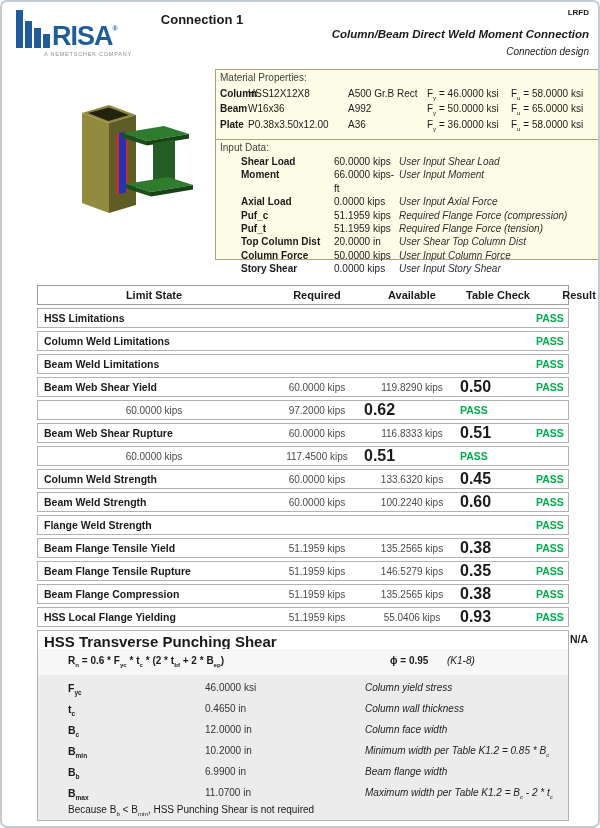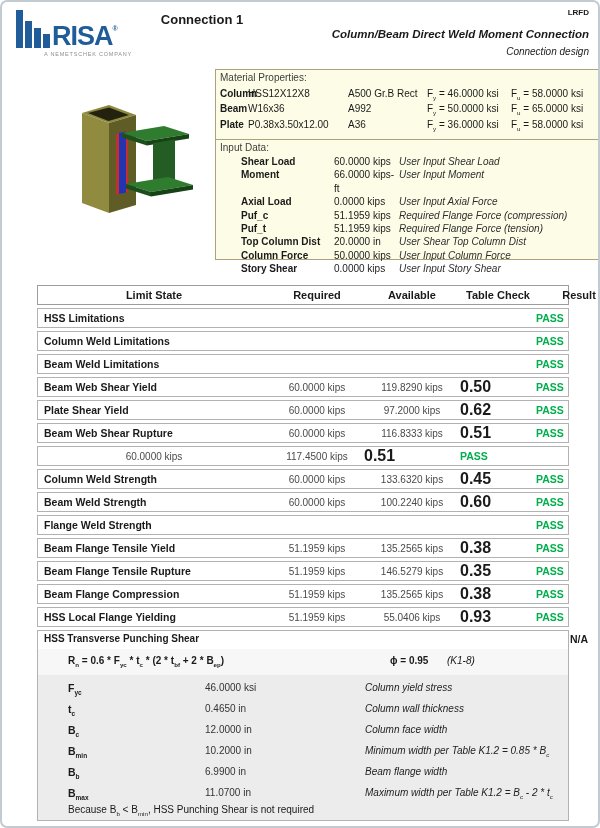--- a/index.html
+++ b/index.html
@@ -54,21 +54,21 @@
   .thead > div { text-align:center; }
   .trow { height:20px; border:1px solid #b2b2b2; margin-bottom:3px; background:#fff; }
   .c-limit { font-size:10.5px; font-weight:bold; padding-left:6px; }
   .c-req, .c-avail { font-size:10px; color:#4a4a4a; text-align:center; }
   .c-unity { font-size:16px; font-weight:bold; }
   .c-result { font-size:10.5px; font-weight:bold; text-align:left; }
 
   
   .punch { border:1px solid #b2b2b2; background:#fff; }
   .punch-title-row { position:relative; height:18px; }
-  .punch-title { position:absolute; left:6px; top:2px; font-size:10px; font-weight:bold; }
+  .punch-title { position:absolute; left:6px; top:2px; font-size:15px; font-weight:bold; }
   .punch-result { position:absolute; left:498px; top:2px; width:86px; text-align:center; font-size:10.5px; font-weight:bold; }
   .punch-formula-row { position:relative; height:26px; background:#f7f7f7; }
   .punch-formula { position:absolute; left:30px; top:6px; font-size:10px; font-weight:bold; }
   .punch-phi { position:absolute; left:352px; top:6px; font-size:10px; font-weight:bold; }
   .punch-ref { position:absolute; left:409px; top:6px; font-size:10px; font-style:italic; }
   .punch-params { background:#ececec; padding-top:2px; }
   .p-row { display:grid; grid-template-columns:137px 160px auto; padding-left:30px; height:21px; align-items:center; }
   .p-sym { font-size:10.5px; font-weight:bold; }
   .p-val { font-size:10px; color:#333; }
   .p-desc { font-size:10px; font-style:italic; color:#222; }
@@ -225,21 +225,20 @@
           <div class="c-result" style="color: rgb(0, 174, 77);">PASS</div>
         </div>
         <div class="trow">
           <div class="c-limit">Beam Web Shear Yield</div>
           <div class="c-req">60.0000 kips</div>
           <div class="c-avail">119.8290 kips</div>
           <div class="c-unity">0.50</div>
           <div class="c-result" style="color: rgb(0, 174, 77);">PASS</div>
         </div>
         <div class="trow">
-          <div class="c-limit">Plate Shear Yield</div>
           <div class="c-req">60.0000 kips</div>
           <div class="c-avail">97.2000 kips</div>
           <div class="c-unity">0.62</div>
           <div class="c-result" style="color: rgb(0, 174, 77);">PASS</div>
         </div>
         <div class="trow">
           <div class="c-limit">Beam Web Shear Rupture</div>
           <div class="c-req">60.0000 kips</div>
           <div class="c-avail">116.8333 kips</div>
           <div class="c-unity">0.51</div>

